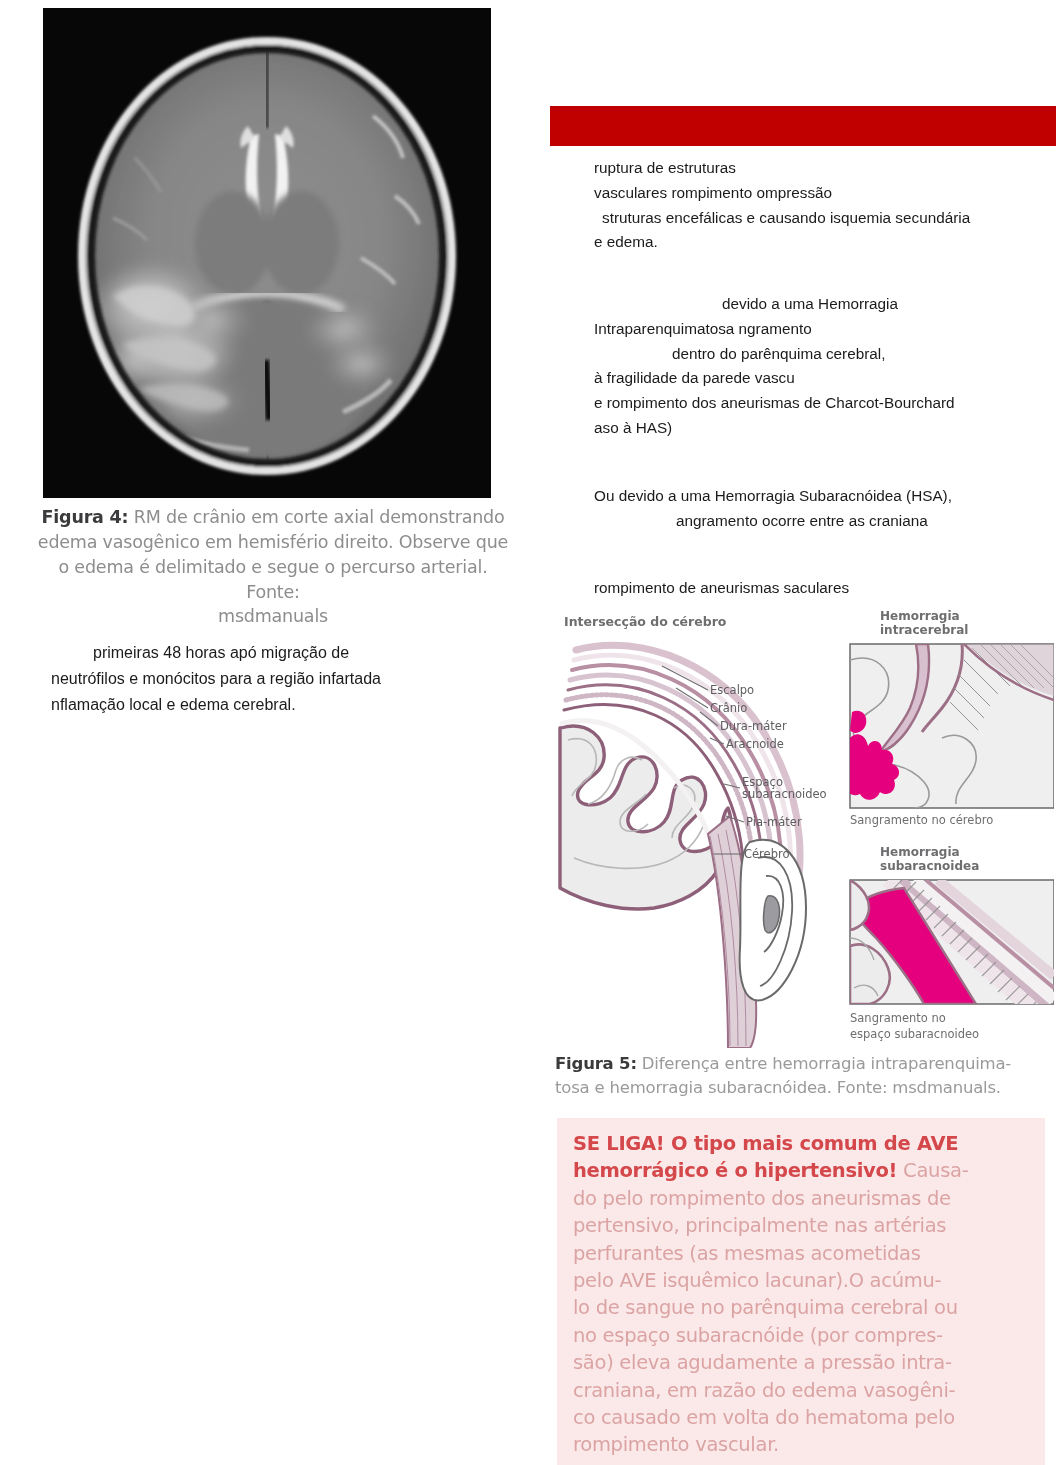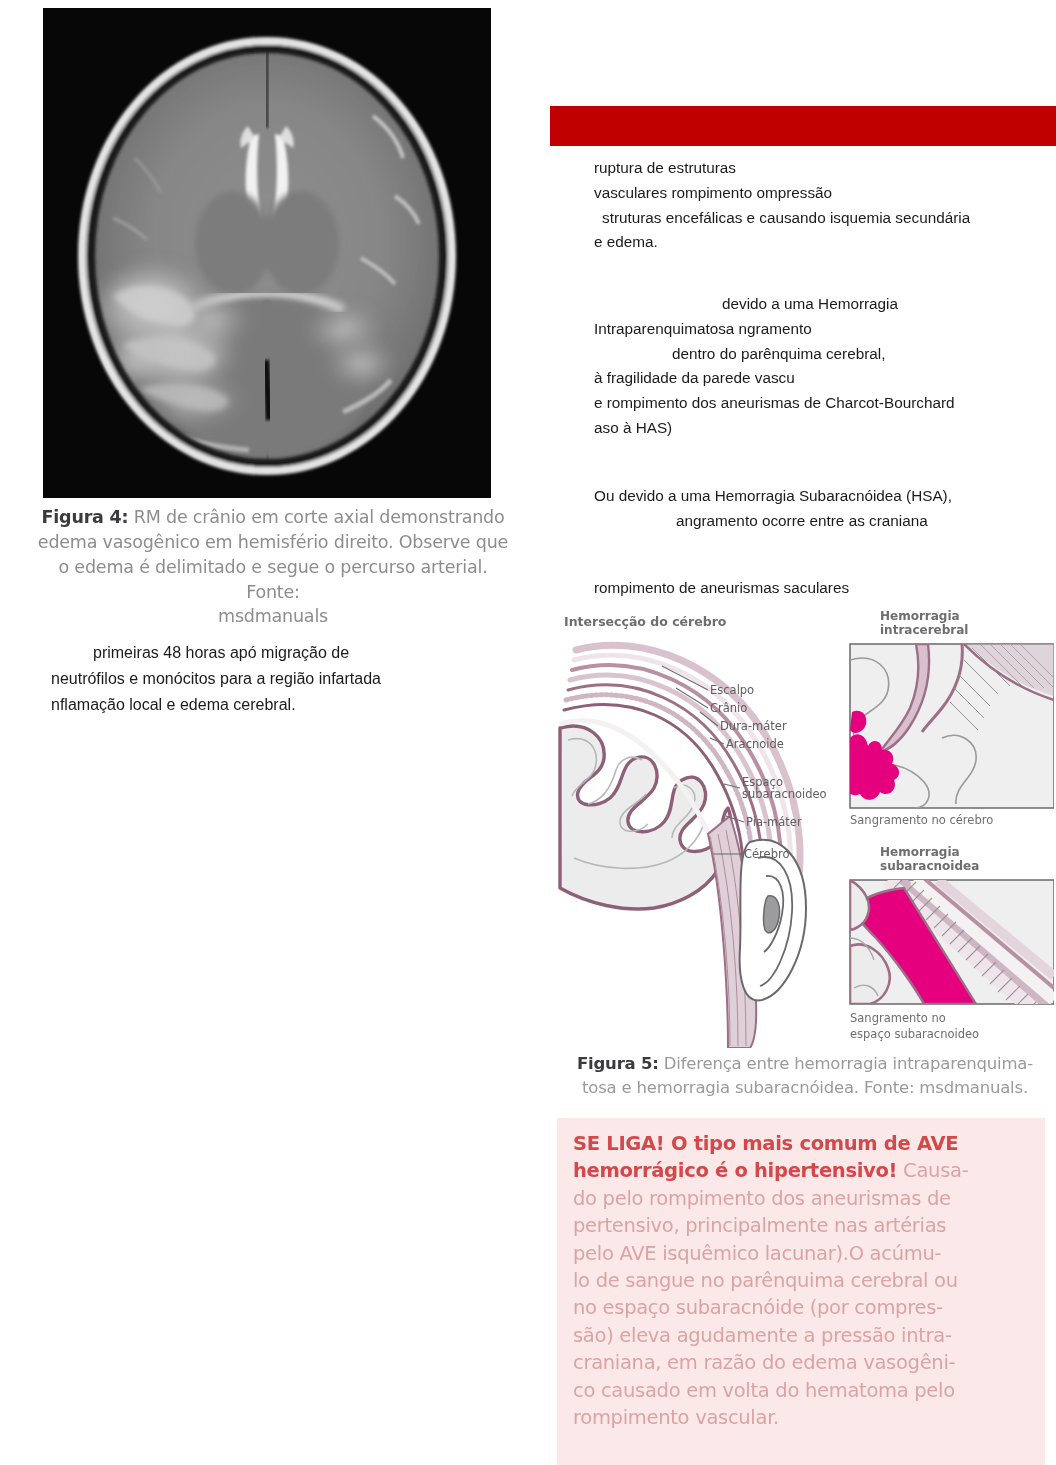--- a/index.html
+++ b/index.html
@@ -121,21 +121,21 @@
     width: 496px;
     height: 440px;
   }
   #figura5-svg { display:block; width: 100%; height: 100%; }
 
   #figura5-caption {
     position: absolute;
     left: 35px;
     top: 1052px;
     width: 500px;
-    text-align: center;
+    text-align: left;
     font-size: 16.5px;
     line-height: 1.45;
     color: #9a9a9c;
     font-family: "DejaVu Sans", sans-serif;
     letter-spacing: -0.2px;
   }
   #figura5-caption .fig-label {
     font-weight: bold;
     color: #3b3b3d;
   }
@@ -536,20 +536,26 @@
     <span class="fig-label">Figura 5:</span>
     <span>Diferença entre hemorragia intraparenquima-</span><br>
     <span>tosa e hemorragia subaracnóidea. Fonte: msdmanuals.</span>
   </div>
 
   <div id="se-liga-box">
     <span class="sl-ln sl-bold">SE LIGA! O tipo mais comum de AVE</span>
     <span class="sl-ln"><span class="sl-bold">hemorrágico é o hipertensivo!</span> <span>Causa-</span></span>
     <span class="sl-ln">do pelo rompimento dos aneurismas de</span>
     <span class="sl-ln">pertensivo, principalmente nas artérias</span>
+    <span class="sl-ln sl-just">
+      <span>perfurantes</span>
+      <span>(as</span>
+      <span>mesmas</span>
+      <span>acometidas</span>
+    </span>
     <span class="sl-ln">pelo AVE isquêmico lacunar).O acúmu-</span>
     <span class="sl-ln">lo de sangue no parênquima cerebral ou</span>
     <span class="sl-ln">no espaço subaracnóide (por compres-</span>
     <span class="sl-ln">são) eleva agudamente a pressão intra-</span>
     <span class="sl-ln">craniana, em razão do edema vasogêni-</span>
     <span class="sl-ln">co causado em volta do hematoma pelo</span>
     <span class="sl-ln">rompimento vascular.</span>
   </div>
 
 </div>

